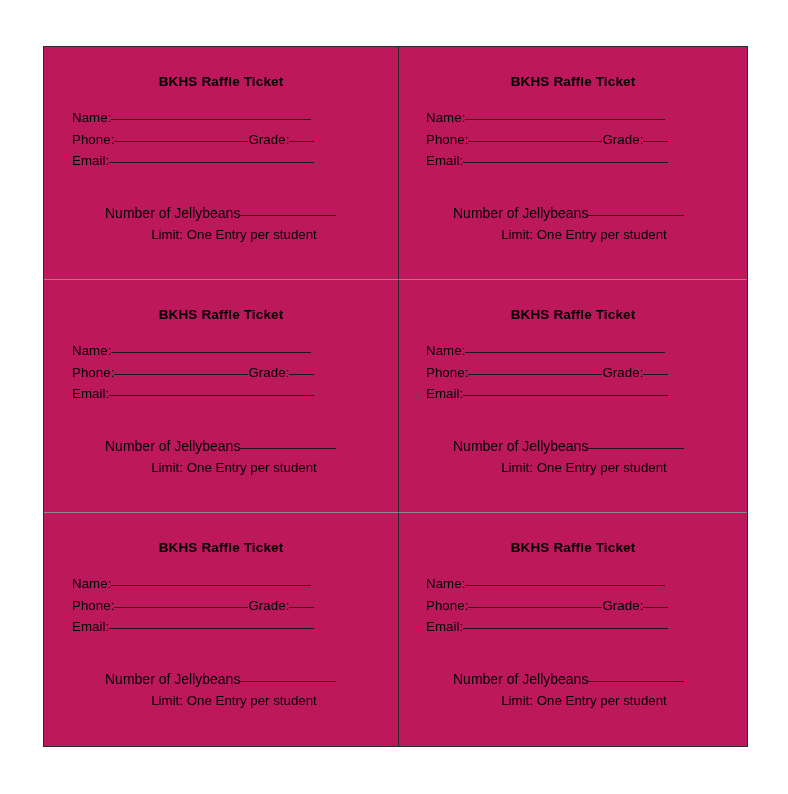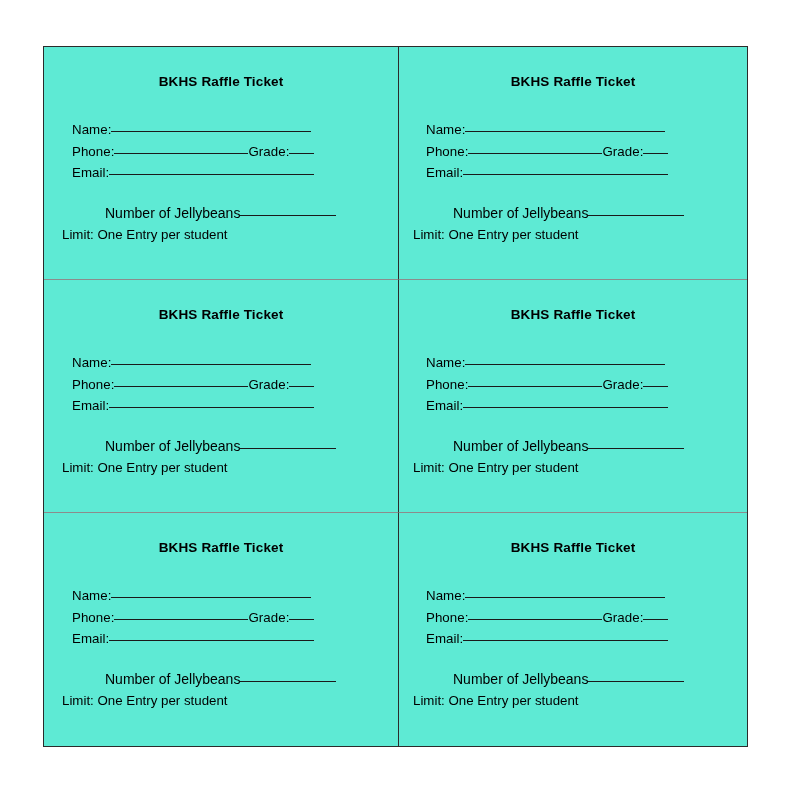--- a/index.html
+++ b/index.html
@@ -28,21 +28,21 @@
     position: absolute;
     left: 43px;
     top: 46px;
     width: 705px;
     height: 701px;
     border: 1.5px solid #2b2b2b;
     box-sizing: border-box;
     display: grid;
     grid-template-columns: 355px 348px;
     grid-template-rows: 233px 233px 233px;
-    background: #5eead4;
+    background: #be185d;
   }
 
   .ticket {
     position: relative;
     box-sizing: border-box;
     padding: 0;
     overflow: hidden;
   }
   
   .ticket.col-left  { border-right: 1.5px solid #2b2b2b; }
@@ -62,21 +62,21 @@
     text-align: center;
     font-size: 13.5px;
     font-weight: bold;
     letter-spacing: 0.15px;
     line-height: 16px;
   }
 
   .fields {
     position: absolute;
     left: 28px;
-    top: 72px;
+    top: 60px;
     width: 300px;
   }
 
   .field-row {
     font-size: 13.3px;
     line-height: 21.5px;
     white-space: nowrap;
     letter-spacing: 0.05px;
   }
 
@@ -100,24 +100,24 @@
     position: absolute;
     left: 61px;
     top: 157px;
     font-size: 14px;
     line-height: 19px;
     white-space: nowrap;
   }
 
   .limit-line {
     position: absolute;
-    left: 4px;
+    left: 12px;
     right: 0;
     top: 178px;
-    text-align: left;
+    text-align: center;
     font-size: 13.3px;
     line-height: 19px;
     padding-left: 14px;
     box-sizing: border-box;
   }
 
   
   .ticket.col-right .fields { left: 27px; }
   .ticket.col-right .jelly-line { left: 54px; }
   .ticket.col-right .limit-line { padding-left: 10px; }

